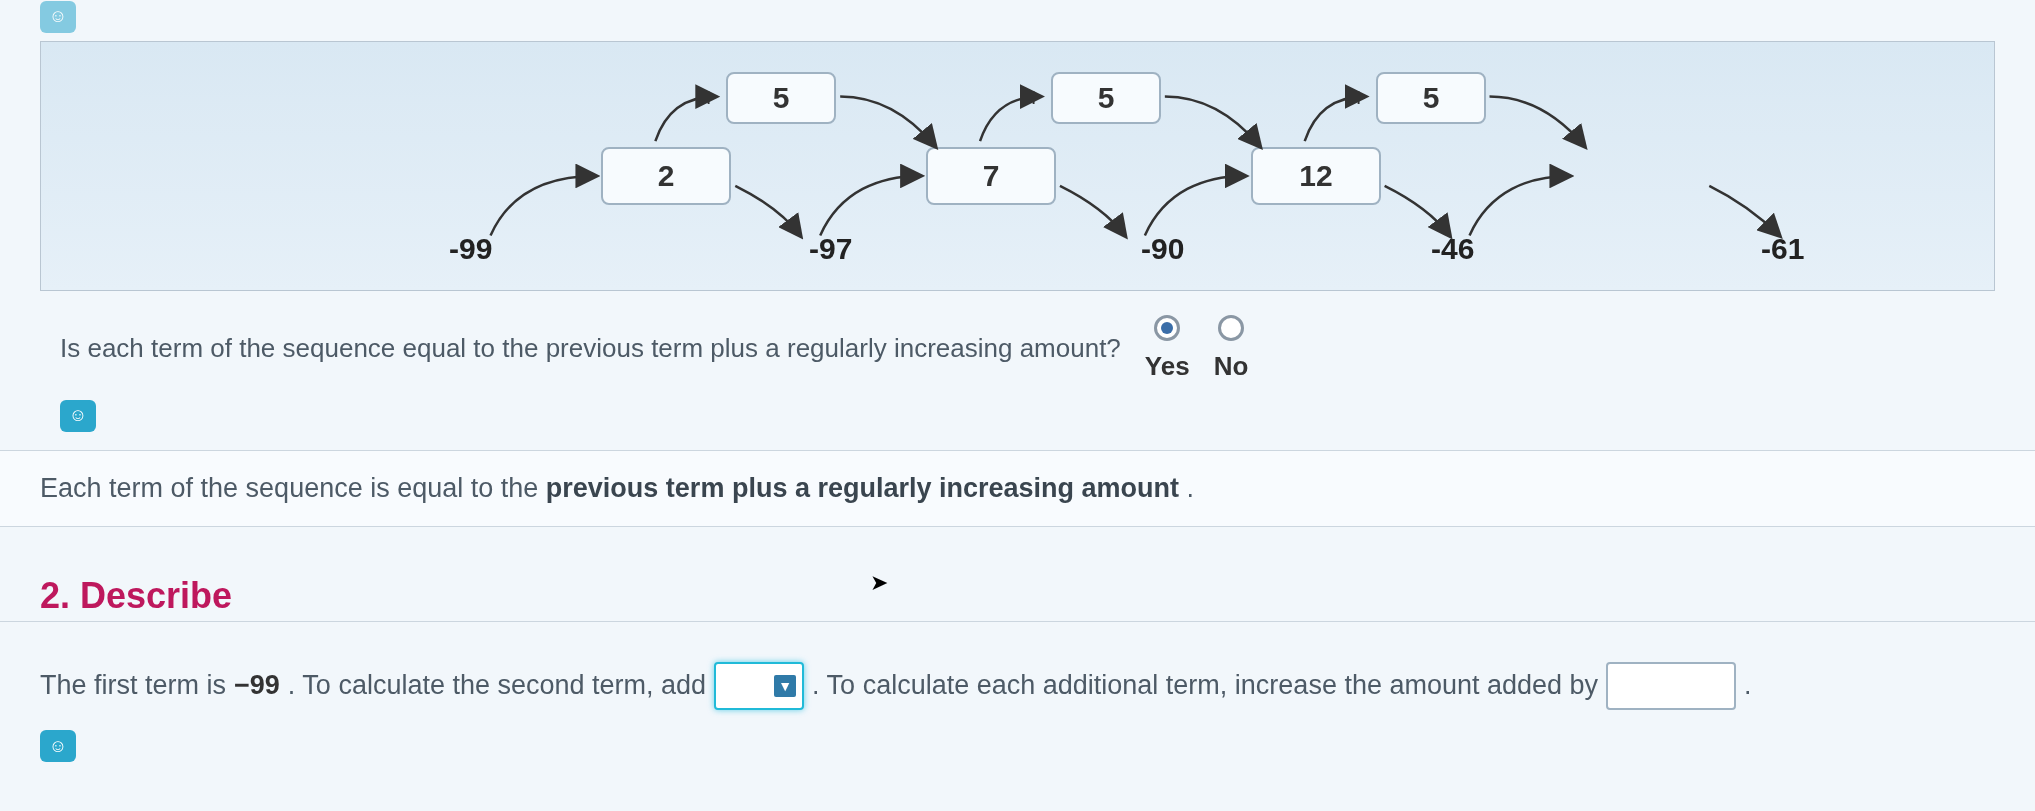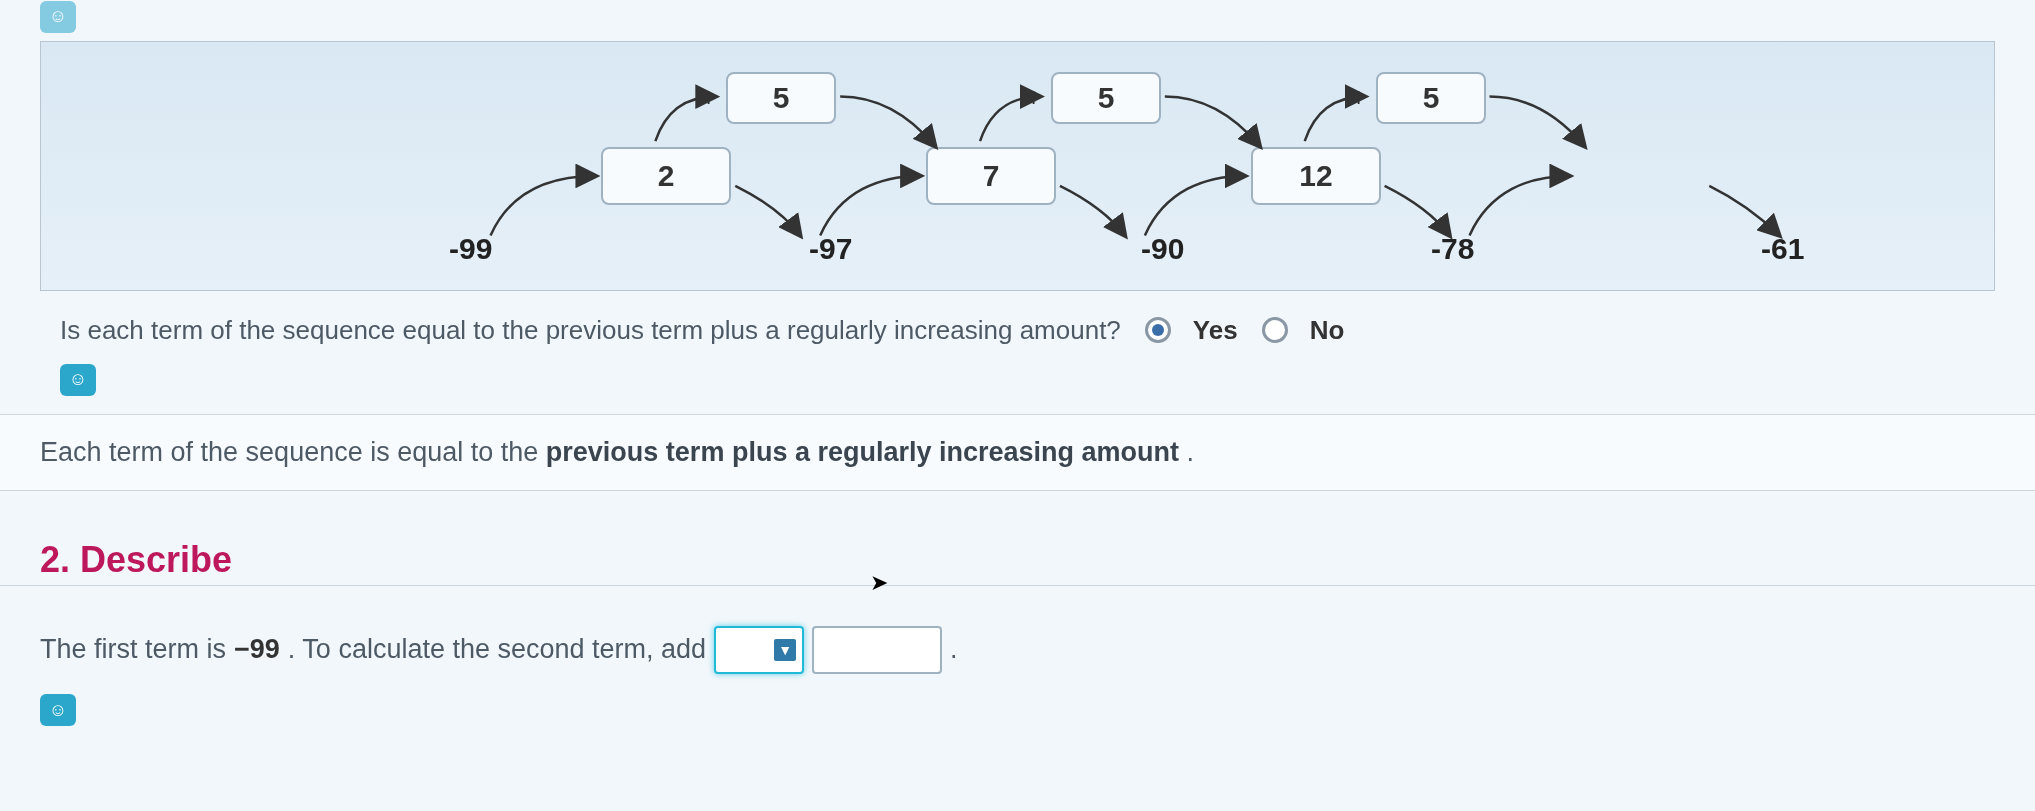--- a/index.html
+++ b/index.html
@@ -81,22 +81,23 @@
     margin: 24px 40px 12px 60px;
     display: flex;
     align-items: center;
     gap: 24px;
     font-size: 26px;
     color: #4d5a66;
   }
   .radio {
     display: inline-flex;
     align-items: center;
-    gap: 22px;
+    gap: 10px;
     cursor: pointer;
+    flex-direction: column;
   }
   .radio-circle {
     width: 26px; height: 26px;
     border: 3px solid #8a97a4;
     border-radius: 50%;
     display: inline-flex;
     align-items: center;
     justify-content: center;
     background: #fff;
   }
@@ -205,21 +206,21 @@
     <div class="nbox diffbox" style="left:885px; top:105px;">
         <span>7</span>
       </div>
     <div class="nbox diffbox" style="left:1210px; top:105px;align-items:center;">
         <span>12</span>
       </div>
 
     <span class="seqnum" style="left:408px; top:190px;">-99</span>
     <span class="seqnum" style="left:735px; top:190px;margin-left:33px;">-97</span>
     <span class="seqnum" style="left:1060px; top:190px;margin-left:40px;">-90</span>
-    <span class="seqnum" style="left:1390px; top:190px;">-78</span>
+    <span class="seqnum" style="left:1390px; top:190px;">-46</span>
     <span class="seqnum" style="left:1720px; top:190px;">-61</span>
 
     <svg class="arrows" viewBox="0 0 1955 250" preserveAspectRatio="none">
       <defs>
         <marker id="ah" markerWidth="10" markerHeight="10" refX="8" refY="5" orient="auto">
           <path d="M0,0 L10,5 L0,10 Z" class="arrowhead"></path>
         </marker>
       </defs>
 
       <path class="arrowpath" d="M 450 195 C 470 150, 510 135, 555 135" marker-end="url(#ah)"></path>
@@ -266,20 +267,21 @@
   <span class="cursor-arrow" style="left:870px; top:570px;">➤</span>
 </div>
 
 <div class="describe-row">
   <span>The first term is </span>
   <b>−99</b>
   <span> . To calculate the second term, add </span>
   <span class="dropdown">
     <span class="caret">▼</span>
   </span>
+  <span> . To calculate each additional term, increase the amount added by </span>
   <span class="textinput"></span>
   <span> .</span>
 </div>
 
 <div class="hint-icon hint3">☺</div>
 
 
 
 
 </body></html>

